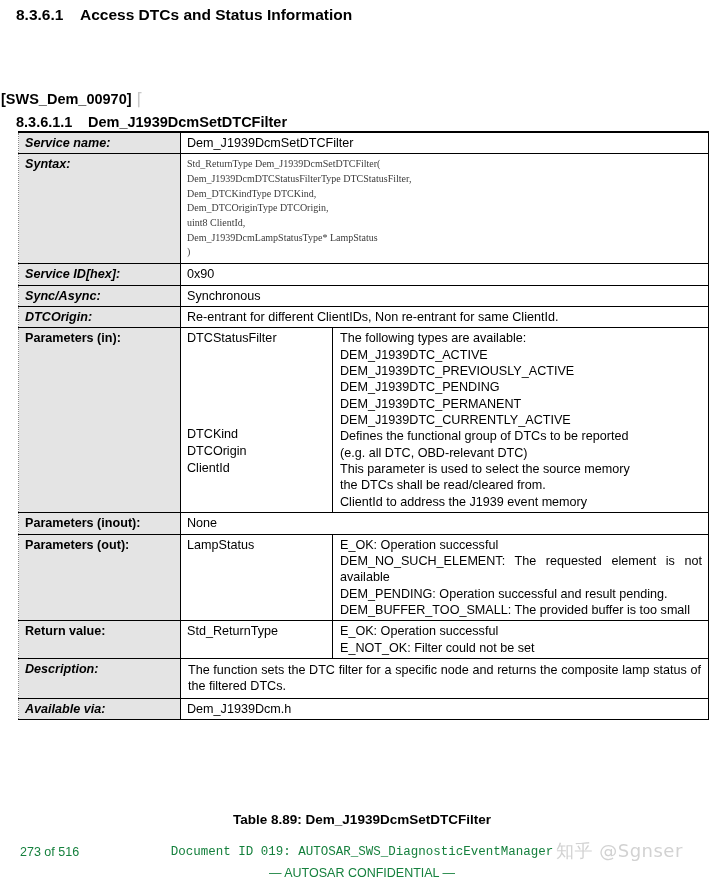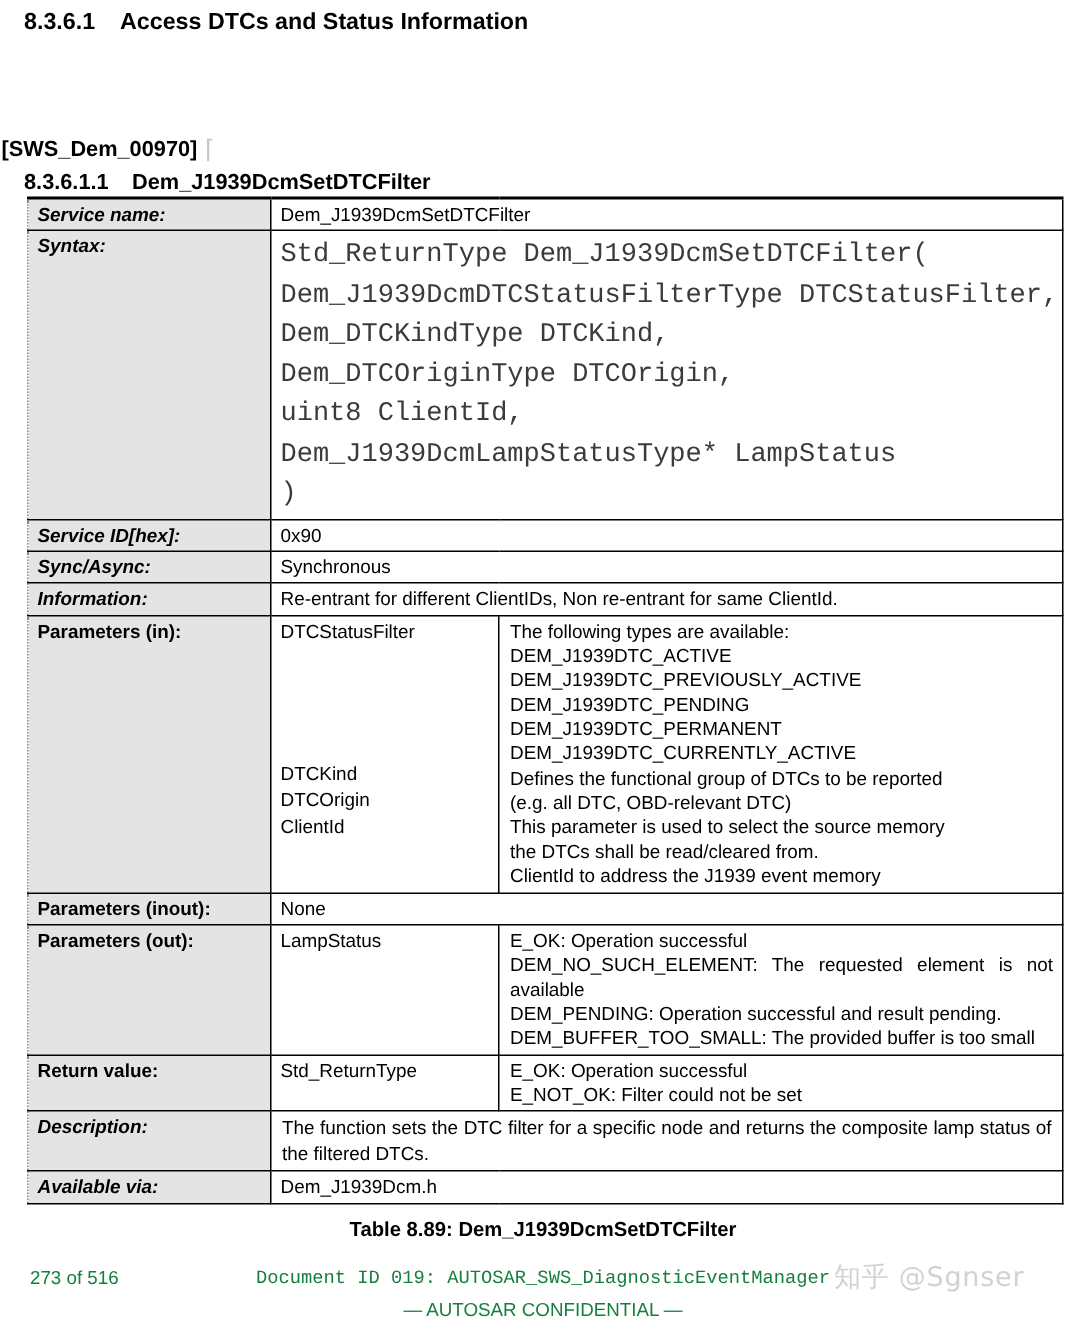--- a/index.html
+++ b/index.html
@@ -87,22 +87,22 @@
     border-right: 1px solid #000000;
     margin-left: 12px;
   }
   .spec-table td.lbl.ital {
     font-style: italic;
   }
   .spec-table td.mid {
     width: 152px;
   }
   .spec-table td.syntax {
-    font-family: Liberation Mono, monospace;
-    font-size: 18px;
+    font-family: Liberation Serif, serif;
+    font-size: 10px;
     color: #3b3b3b;
     line-height: 1.47;
     white-space: pre;
     padding-top: 3px;
     padding-bottom: 3px;
   }
   .spec-table td.just {
     text-align: justify;
     text-justify: inter-word;
   }
@@ -206,21 +206,21 @@
         <td class="lbl ital">Service ID[hex]:</td>
         <td colspan="2">0x90</td>
       </tr>
 
       <tr>
         <td class="lbl ital">Sync/Async:</td>
         <td colspan="2">Synchronous</td>
       </tr>
 
       <tr>
-        <td class="lbl ital">Information:</td>
+        <td class="lbl ital">DTCOrigin:</td>
         <td colspan="2">Re-entrant for different ClientIDs, Non re-entrant for same ClientId.</td>
       </tr>
 
       <tr>
         <td class="lbl">Parameters (in):</td>
         <td class="mid" style="padding:0;border-right:1px solid #000">
           <div style="padding:2px 5px 0 6px">DTCStatusFilter</div>
           <div style="padding:0 5px 0 6px;margin-top:79px">DTCKind</div>
           <div style="padding:0 5px 0 6px;margin-top:1px">DTCOrigin</div>
           <div style="padding:0 5px 2px 6px;margin-top:1px">ClientId</div>

